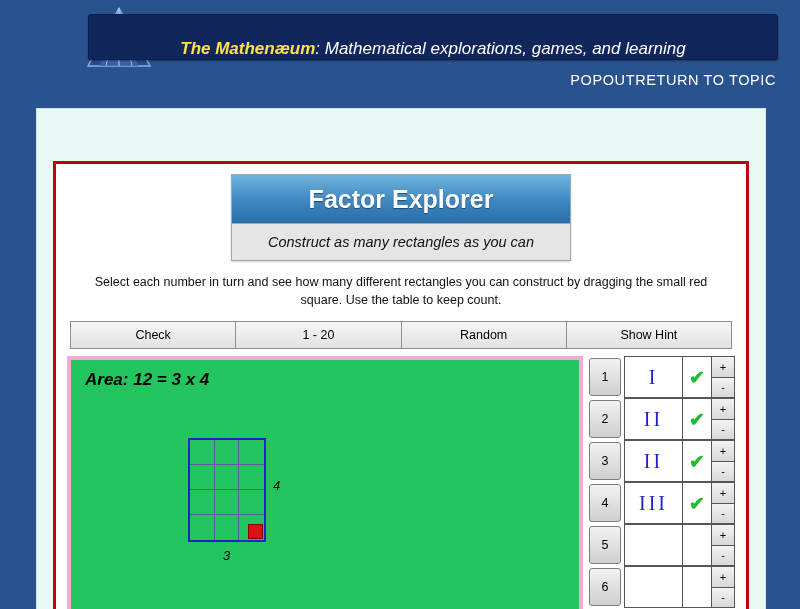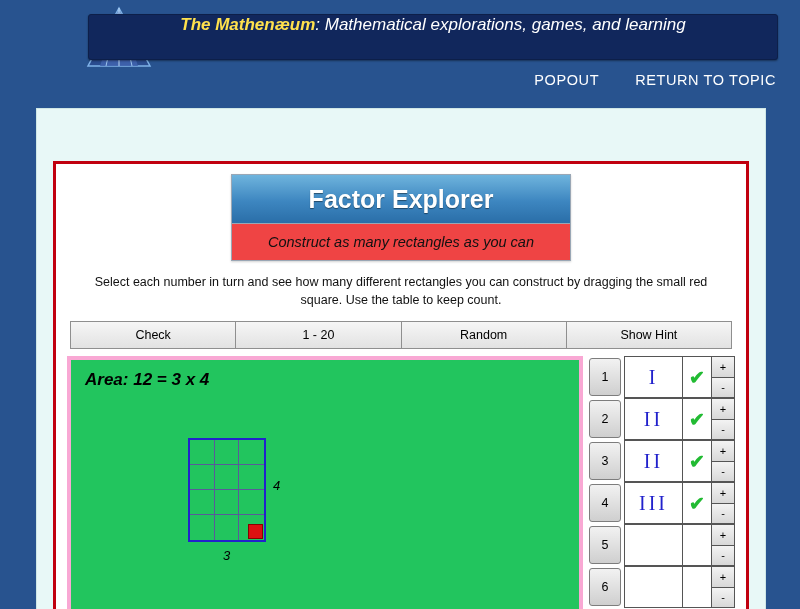--- a/index.html
+++ b/index.html
@@ -19,21 +19,21 @@
   .banner {
     position: absolute;
     left: 88px;
     top: 14px;
     width: 688px;
     height: 44px;
     background: #11275c;
     border: 1px solid #0d1f49;
     border-radius: 3px;
     display: flex;
-    align-items: flex-start;
+    align-items: flex-end;
     justify-content: center;
     box-shadow: 0 1px 2px rgba(0,0,0,.4);
   }
   .banner-text {
     font-size: 17px;
     color: #ffffff;
     font-style: italic;
     white-space: nowrap;
   }
   .banner-text .brand {
@@ -46,21 +46,20 @@
     top: 6px;
     width: 66px;
     height: 62px;
   }
   
   .navbar {
     position: absolute;
     right: 24px;
     top: 72px;
     display: flex;
-    gap: 36px;
     align-items: center;
   }
   .navlink {
     color: #ffffff;
     font-size: 14.5px;
     letter-spacing: .6px;
     text-decoration: none;
     cursor: pointer;
   }
   
@@ -104,21 +103,21 @@
     color: #ffffff;
     font-size: 25px;
     font-weight: bold;
     text-shadow: 0 1px 1px rgba(0,0,0,.45);
   }
   .subtitle-bar {
     height: 36px;
     display: flex;
     align-items: center;
     justify-content: center;
-    background: #ef4444;
+    background: #e5e5e5;
   }
   .subtitle-bar span {
     font-size: 14.5px;
     font-style: italic;
     color: #111111;
   }
   
   .instructions {
     margin: 12px 22px 8px 22px;
     text-align: center;

